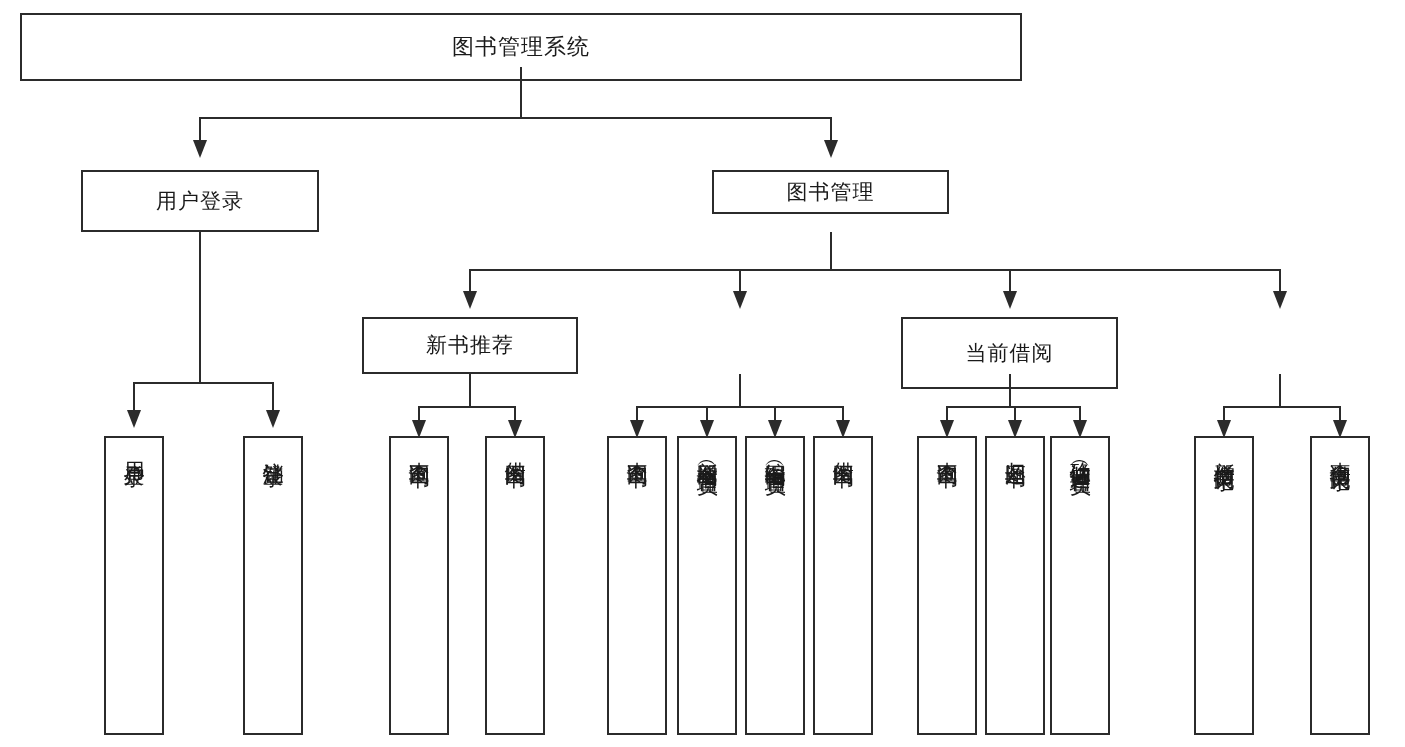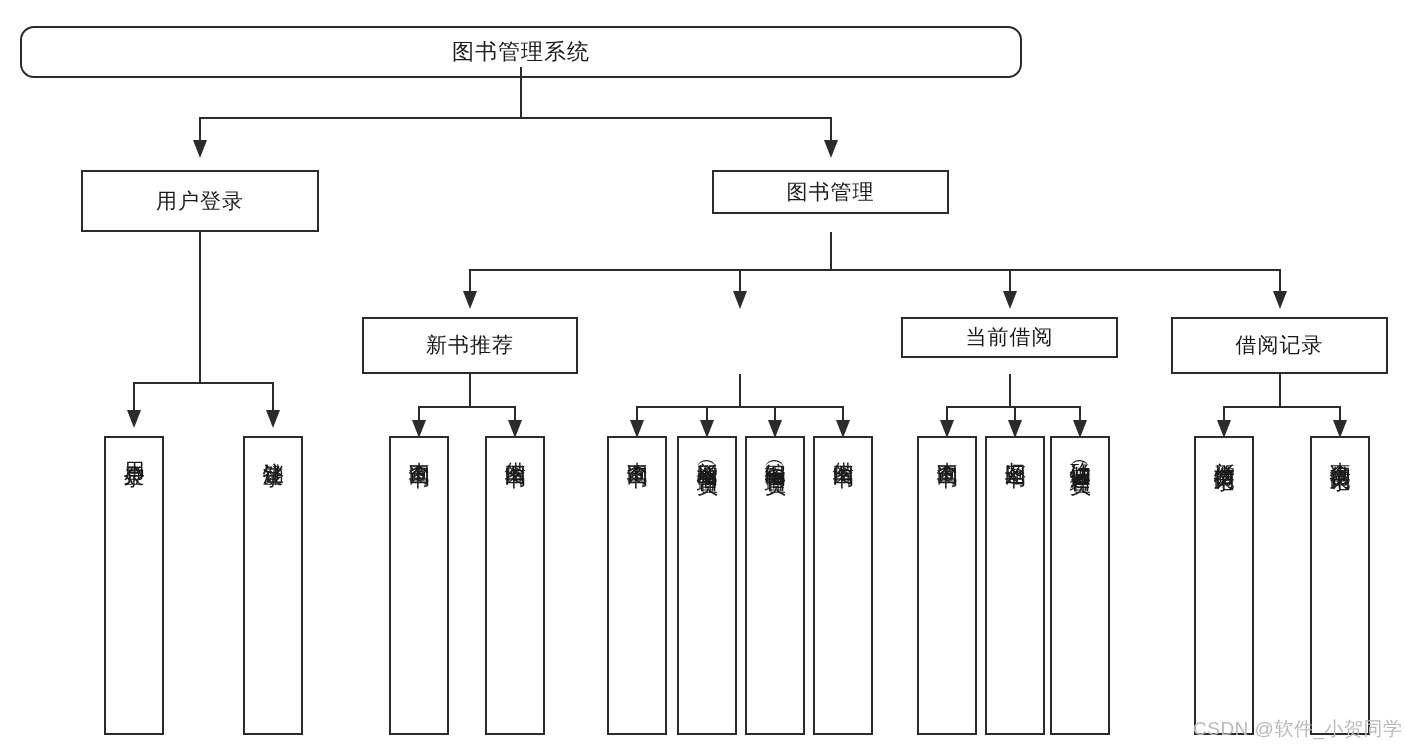--- a/index.html
+++ b/index.html
@@ -87,21 +87,21 @@
     letter-spacing: 0.5px;
     white-space: nowrap;
     pointer-events: none;
   }
 </style>
 </head>
 <body>
 
 <div id="canvas">
 
-  <div class="node root" style="left:20px; top:26px; width:1002px; height:52px;border-radius:14px;">
+  <div class="node root" style="left:20px; top:13px; width:1002px; height:68px;">
     <span class="label">图书管理系统</span>
   </div>
 
   <div class="vline" style="left:520px; top:67px; width:2px; height:52px;"></div>
   <div class="hline" style="left:199px; top:117px; width:633px; height:2px;"></div>
   <div class="vline" style="left:199px; top:117px; width:2px; height:26px;"></div>
   <div class="arrow" style="left:193px; top:140px;"></div>
   <div class="vline" style="left:830px; top:117px; width:2px; height:26px;"></div>
   <div class="arrow" style="left:824px; top:140px;"></div>
 
@@ -127,25 +127,22 @@
   <div class="vline" style="left:739px; top:269px; width:2px; height:24px;"></div>
   <div class="arrow" style="left:733px; top:291px;"></div>
   <div class="vline" style="left:1009px; top:269px; width:2px; height:24px;"></div>
   <div class="arrow" style="left:1003px; top:291px;"></div>
   <div class="vline" style="left:1279px; top:269px; width:2px; height:24px;"></div>
   <div class="arrow" style="left:1273px; top:291px;"></div>
 
   <div class="node lvl3" style="left:362px; top:317px; width:216px; height:57px;">
     <span class="label">新书推荐</span>
   </div>
-  <div class="node lvl3" style="left:901px; top:317px; width:217px; height:41px;">
+  <div class="node lvl3" style="left:901px; top:317px; width:217px; height:72px;">
     <span class="label">当前借阅</span>
-  </div>
-  <div class="node lvl3" style="left:1171px; top:317px; width:217px; height:57px;">
-    <span class="label">借阅记录</span>
   </div>
 
   <div class="vline" style="left:469px; top:374px; width:2px; height:34px;"></div>
   <div class="hline" style="left:418px; top:406px; width:98px; height:2px;"></div>
   <div class="vline" style="left:418px; top:406px; width:2px; height:18px;"></div>
   <div class="arrow" style="left:412px; top:420px;"></div>
   <div class="vline" style="left:514px; top:406px; width:2px; height:18px;"></div>
   <div class="arrow" style="left:508px; top:420px;"></div>
 
   <div class="vline" style="left:739px; top:374px; width:2px; height:34px;"></div>
@@ -212,15 +209,14 @@
     <span class="label">确认归还（管理员）</span>
   </div>
 
   <div class="node leaf" style="left:1194px; top:436px; width:60px; height:299px;">
     <span class="label">新增借阅记录</span>
   </div>
   <div class="node leaf" style="left:1310px; top:436px; width:60px; height:299px;">
     <span class="label">查询借阅记录</span>
   </div>
 
-  <div class="watermark" style="left:1193px; top:716px;">CSDN @软件_小贺同学</div>
 
 </div>
 
 </body></html>

